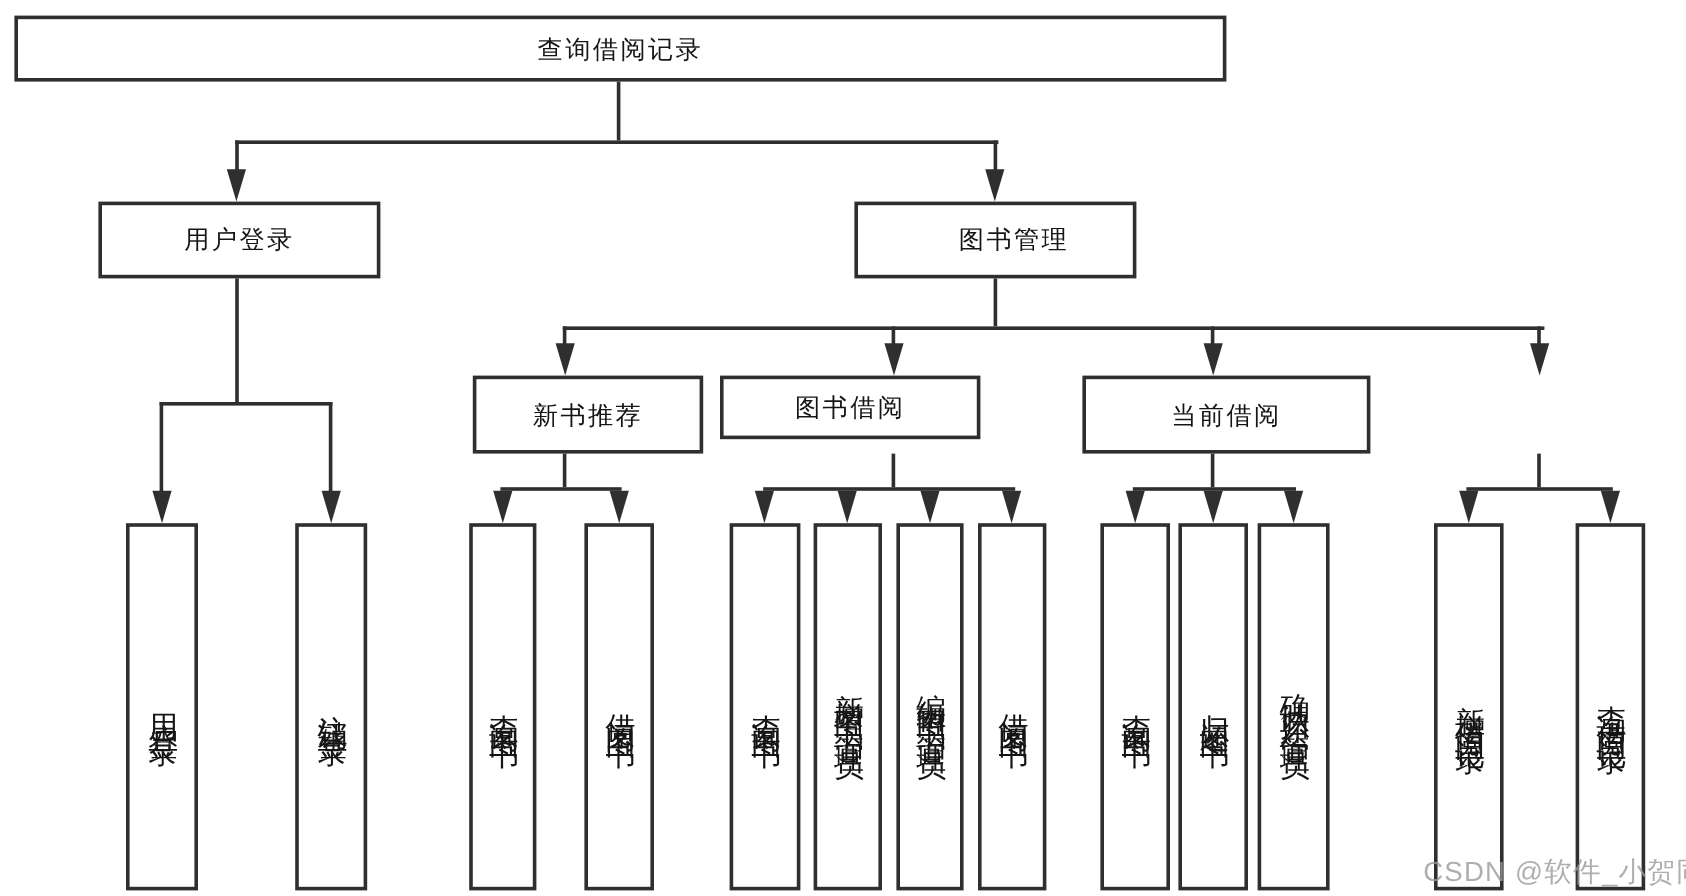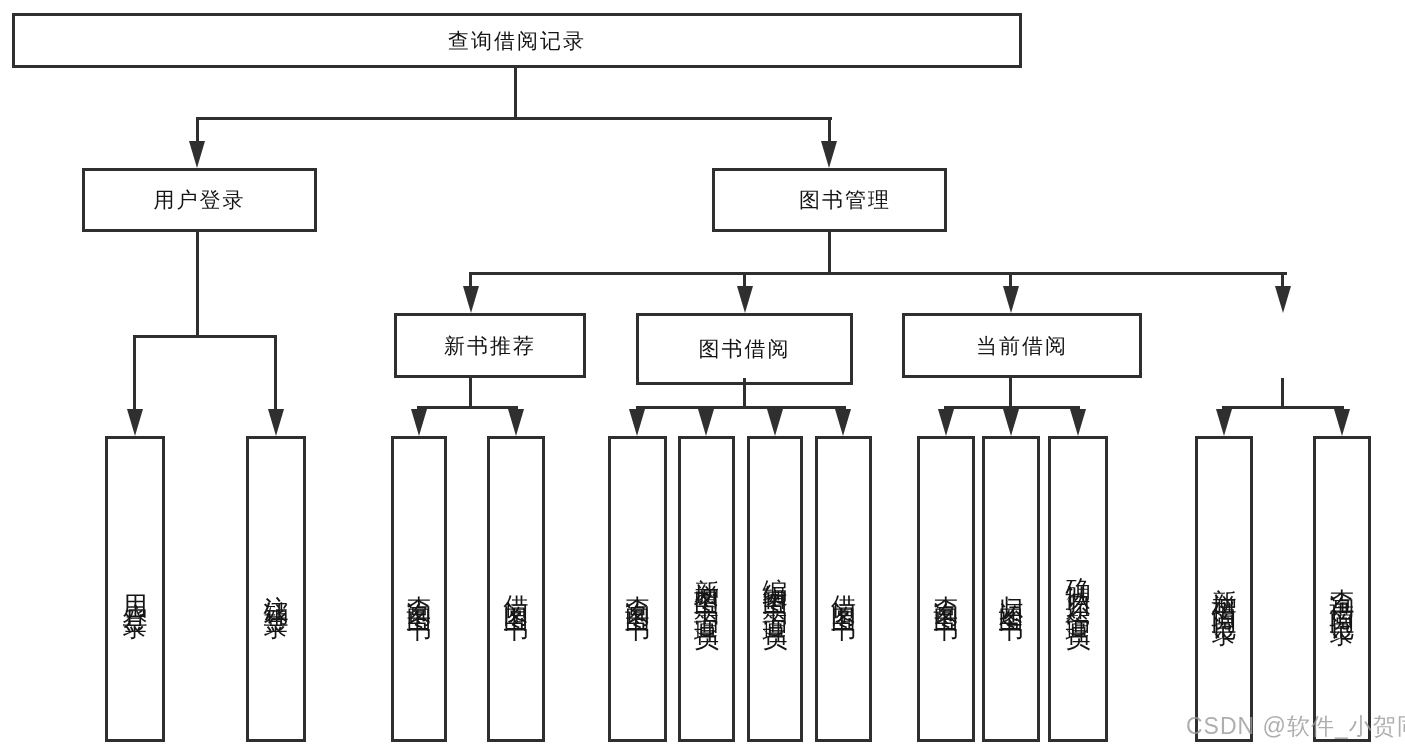--- a/index.html
+++ b/index.html
@@ -45,21 +45,21 @@
   </div>
 
   <div class="box" style="left:712px;top:168px;width:235px;height:64px;padding-left:31px;">
     <span>图书管理</span>
   </div>
 
   <div class="box" style="left:362px;top:313px;width:192px;height:65px;margin-left:32px;">
     <span>新书推荐</span>
   </div>
 
-  <div class="box" style="left:636px;top:313px;width:217px;height:72px;">
+  <div class="box" style="left:600px;top:313px;width:217px;height:53px;">
     <span>图书借阅</span>
   </div>
 
   <div class="box" style="left:902px;top:313px;width:240px;height:65px;">
     <span>当前借阅</span>
   </div>
 
 
   <div class="vbox" style="left:105px;top:436px;width:60px;height:306px;">
     <span class="vtext">用户登录</span>

